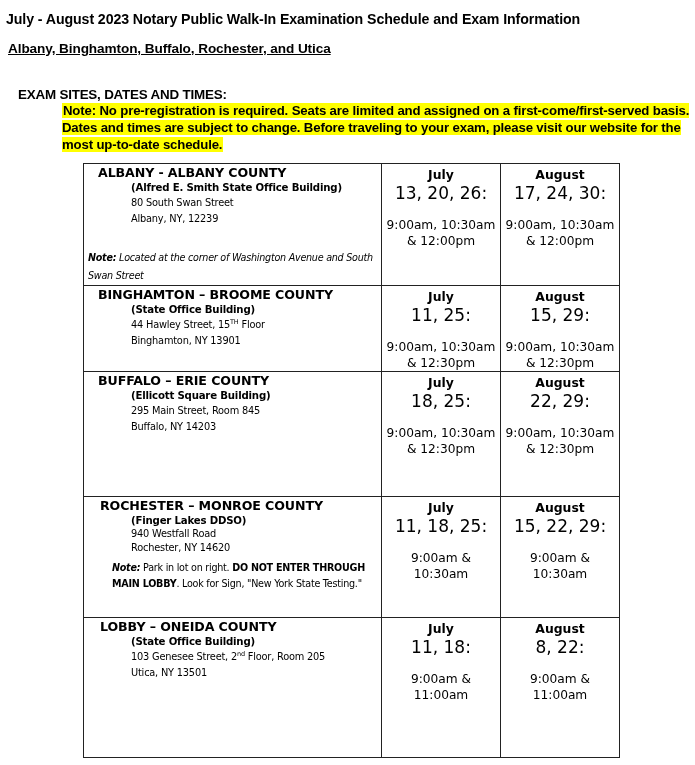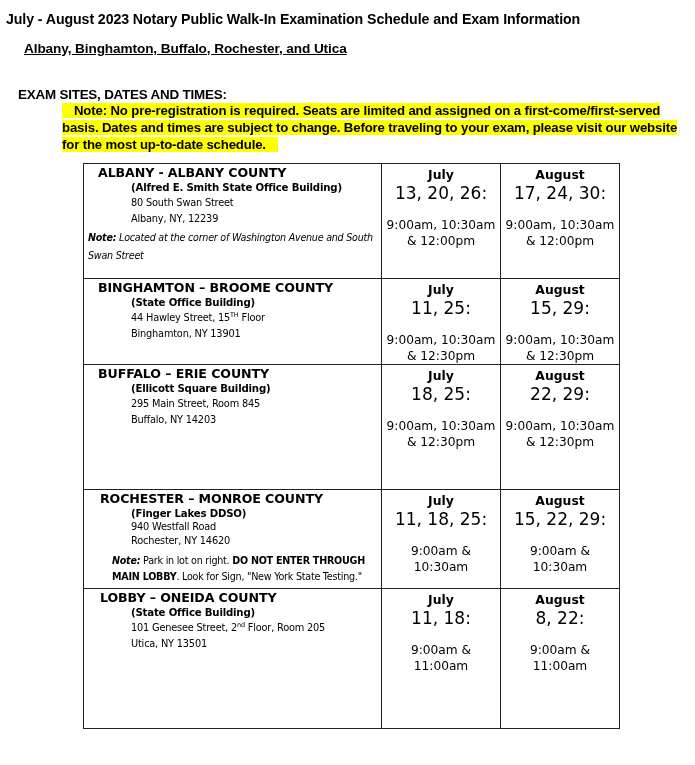--- a/index.html
+++ b/index.html
@@ -1,22 +1,22 @@
 <!DOCTYPE html>
 <html><head>
 <meta charset="utf-8">
 <style>
   html, body { margin: 0; padding: 0; background: #ffffff; }
   body { width: 695px; height: 765px; overflow: hidden; position: relative; color: #000; }
   .sans { font-family: "Liberation Sans", sans-serif; }
   #title { position: absolute; left: 6px; top: 11px; font-size: 14.2px; font-weight: bold; letter-spacing: -0.1px; }
-  #subtitle { position: absolute; left: 24px; top: 41px; font-size: 13.6px; font-weight: bold; text-decoration: underline; letter-spacing: -0.1px; }
+  #subtitle { position: absolute; left: 8px; top: 41px; font-size: 13.6px; font-weight: bold; text-decoration: underline; letter-spacing: -0.1px; }
   #section-heading { position: absolute; left: 18px; top: 87px; font-size: 13.4px; font-weight: bold; letter-spacing: -0.2px; }
   #note-block { position: absolute; left: 62px; top: 102px; width: 630px; font-size: 13.2px; font-weight: bold; line-height: 17px; letter-spacing: -0.15px; }
-  #note-block .hl { background: #ffff00; padding: 0 12px; }
+  #note-block .hl { background: #ffff00; padding: 0 1px; }
   #schedule-table { position: absolute; left: 83px; top: 163px; border-collapse: collapse; table-layout: fixed; }
   #schedule-table td { border: 1.5px solid #222; vertical-align: top; padding: 0; }
   .col-site { width: 298px; }
   .col-month { width: 119px; }
   .site-cell { position: relative; }
   .site-name { font-family: "DejaVu Sans", sans-serif; font-weight: bold; font-size: 12.6px; margin: 1px 0 0 14px; letter-spacing: -0.1px; }
   .bldg { font-family: "DejaVu Sans", sans-serif; font-weight: bold; font-size: 10.2px; margin: 2px 0 0 47px; letter-spacing: -0.2px; }
   .addr { font-family: "DejaVu Sans", sans-serif; font-size: 9.8px; margin: 3px 0 0 47px; letter-spacing: -0.2px; line-height: 14px; }
   .site-note { font-family: "DejaVu Sans", sans-serif; font-size: 9.6px; line-height: 17px; margin: 8px 8px 0 4px; letter-spacing: -0.25px; }
   .site-note .nlabel { font-weight: bold; font-style: italic; }
@@ -43,21 +43,21 @@
       <col class="col-month">
     </colgroup>
 
   <tbody>
       <tr style="height:115px">
     <td class="site-cell">
       <div class="site-name">ALBANY - ALBANY COUNTY</div>
       <div class="bldg">(Alfred E. Smith State Office Building)</div>
       <div class="addr">80 South Swan Street</div>
       <div class="addr" style="margin-top:2px">Albany, NY, 12239</div>
-      <div class="site-note italic" style="margin-top:3px;line-height:18px"><span class="nlabel">Note:</span><span class="ntext">  Located at the corner of Washington Avenue and South Swan Street</span></div>
+      <div class="site-note italic" style="margin-top:23px;line-height:18px"><span class="nlabel">Note:</span><span class="ntext">  Located at the corner of Washington Avenue and South Swan Street</span></div>
     </td>
     <td class="month-cell">
       <div class="month-name">July</div>
       <div class="month-dates">13, 20, 26:</div>
       <div class="month-times" style="margin-top:14px">9:00am, 10:30am &amp; 12:00pm</div>
     </td>
     <td class="month-cell">
       <div class="month-name">August</div>
       <div class="month-dates">17, 24, 30:</div>
       <div class="month-times" style="margin-top:14px">9:00am, 10:30am &amp; 12:00pm</div>
@@ -95,21 +95,21 @@
       <div class="month-dates">18, 25:</div>
       <div class="month-times" style="margin-top:14px">9:00am, 10:30am &amp; 12:30pm</div>
     </td>
     <td class="month-cell">
       <div class="month-name">August</div>
       <div class="month-dates">22, 29:</div>
       <div class="month-times" style="margin-top:14px">9:00am, 10:30am &amp; 12:30pm</div>
     </td>
   </tr>
 
-  <tr style="height:99px">
+  <tr style="height:121px">
     <td class="site-cell">
       <div class="site-name" style="margin-left:16px">ROCHESTER – MONROE COUNTY</div>
       <div class="bldg">(Finger Lakes DDSO)</div>
       <div class="addr" style="margin-top:1px">940 Westfall Road</div>
       <div class="addr" style="margin-top:0">Rochester, NY 14620</div>
       <div class="site-note" style="margin:5px 8px 0 28px;text-indent:0;line-height:16px"><span class="nlabel">Note:</span><span> Park in lot on right. </span><span class="strong">DO NOT ENTER THROUGH MAIN LOBBY</span><span>. Look for Sign, "New York State Testing."</span></div>
     </td>
     <td class="month-cell">
       <div class="month-name">July</div>
       <div class="month-dates">11, 18, 25:</div>
@@ -125,21 +125,21 @@
             <div>9:00am &amp;</div>
             <div>10:30am</div>
           </div>
     </td>
   </tr>
 
   <tr style="height:140px">
     <td class="site-cell">
       <div class="site-name" style="margin-left:16px">LOBBY – ONEIDA COUNTY</div>
       <div class="bldg">(State Office Building)</div>
-      <div class="addr"><span> 101 Genesee Street, 2</span><span class="sup">nd</span><span> Floor, Room 205</span></div>
+      <div class="addr"><span> 103 Genesee Street, 2</span><span class="sup">nd</span><span> Floor, Room 205</span></div>
       <div class="addr" style="margin-top:2px">Utica, NY  13501</div>
     </td>
     <td class="month-cell">
       <div class="month-name">July</div>
       <div class="month-dates">11, 18:</div>
       <div class="month-times" style="margin-top:14px">
             <div>9:00am &amp;</div>
             <div>11:00am</div>
           </div>
     </td>

